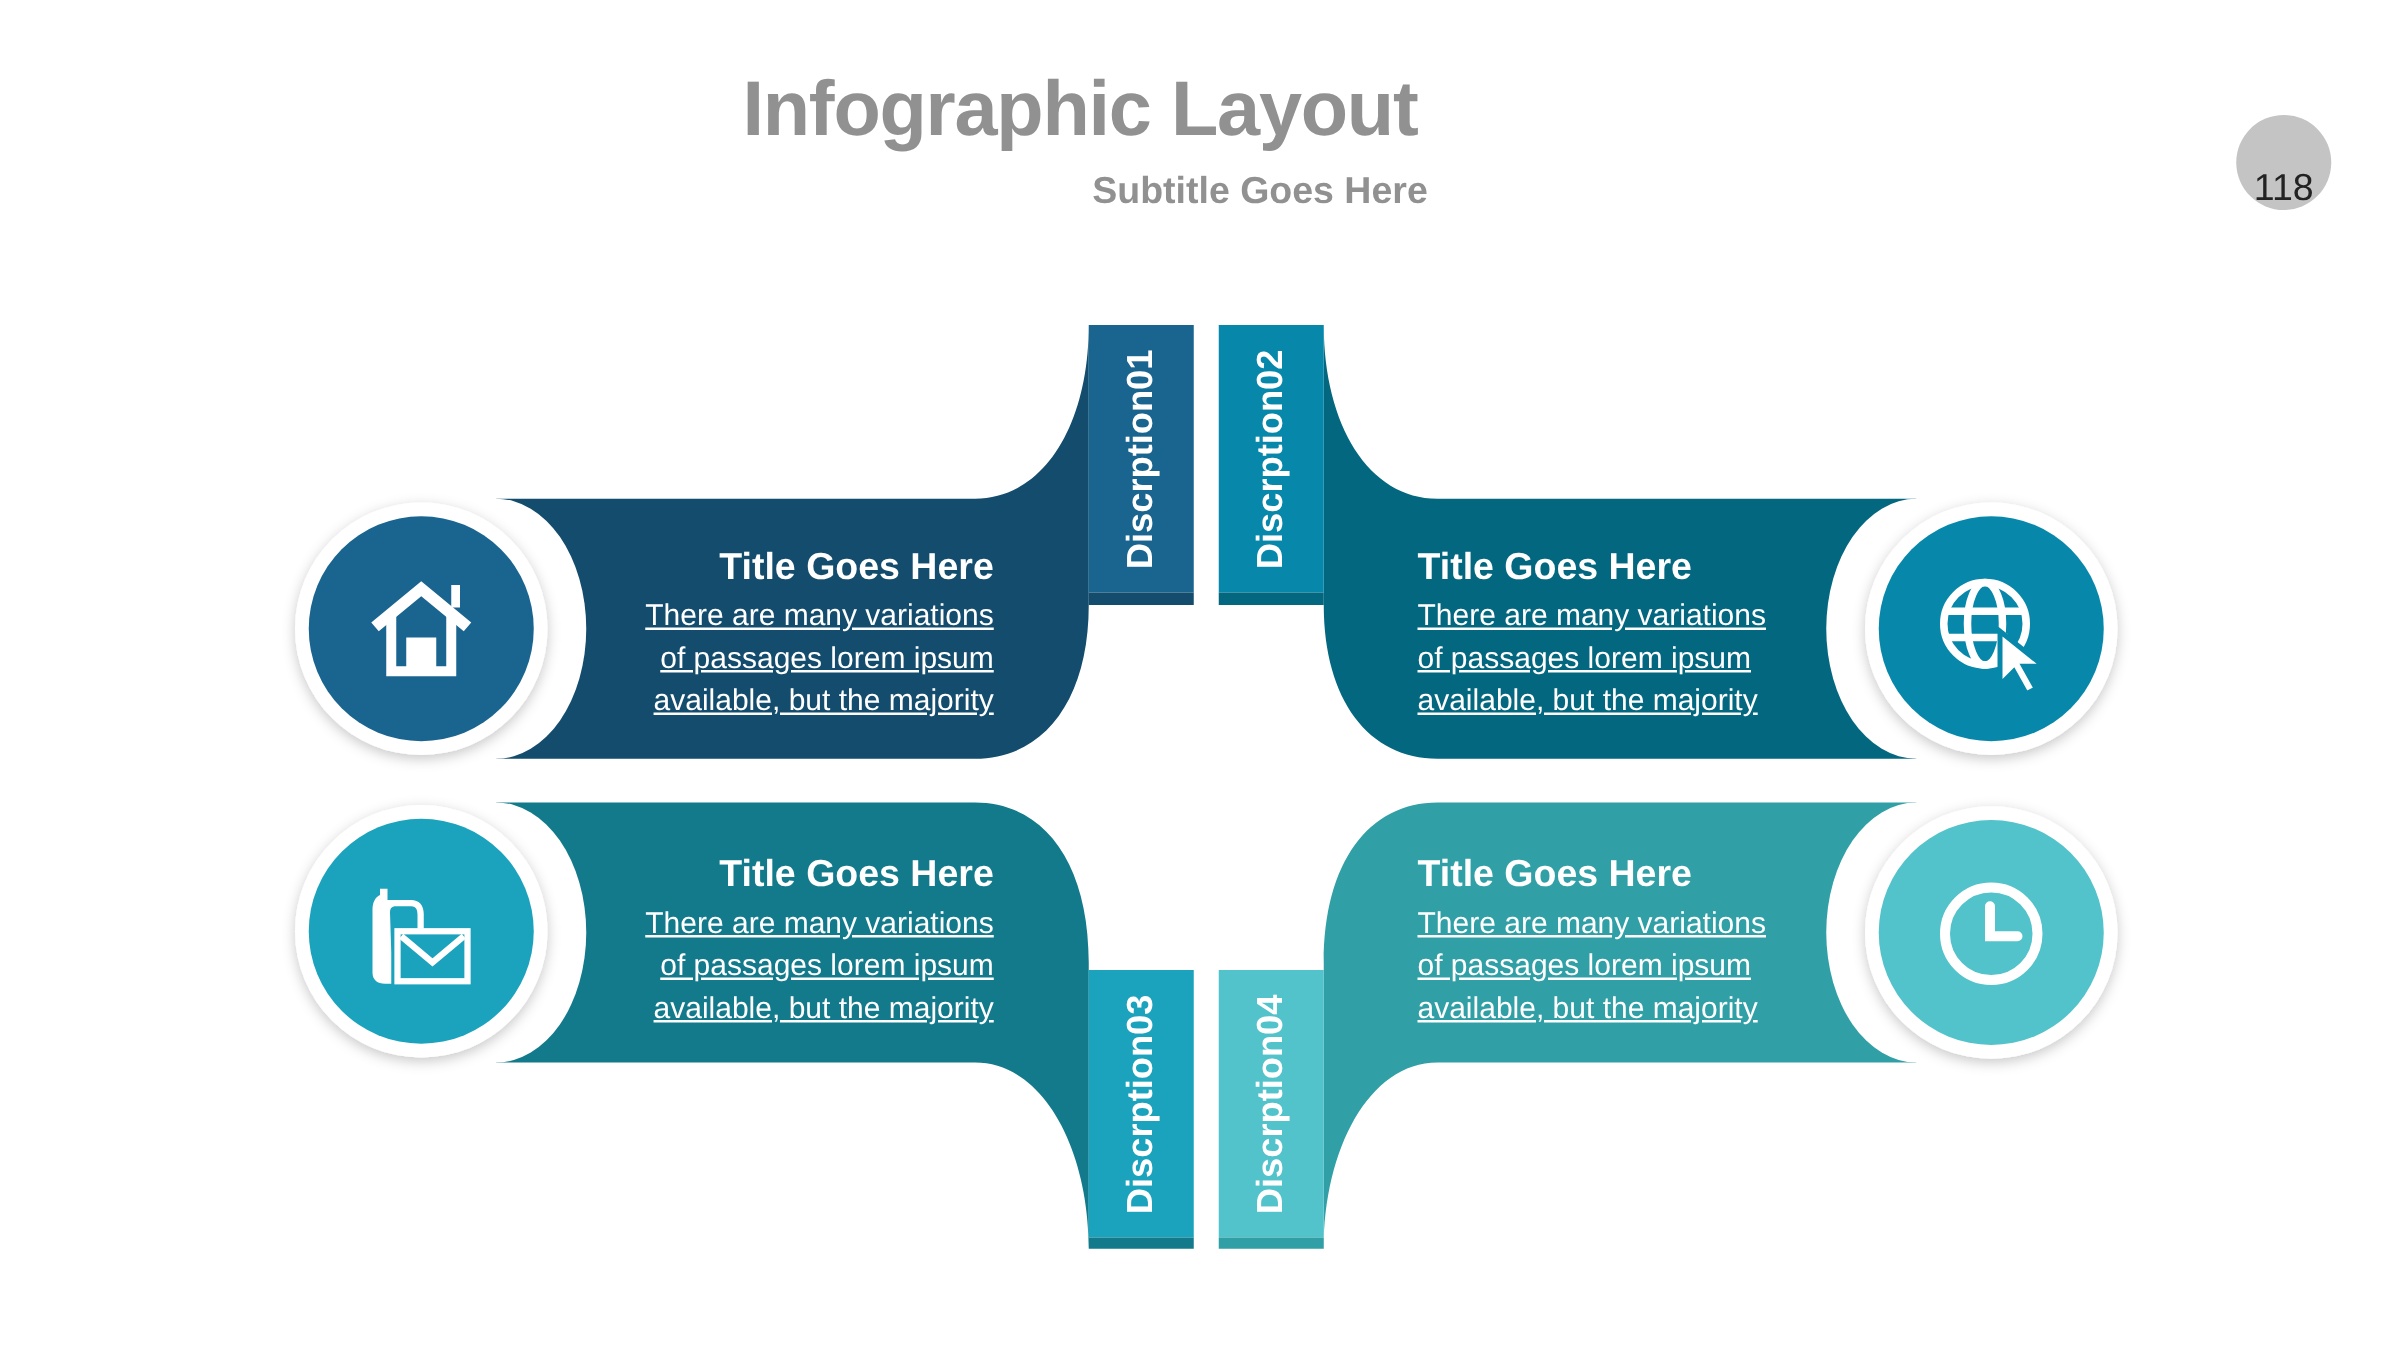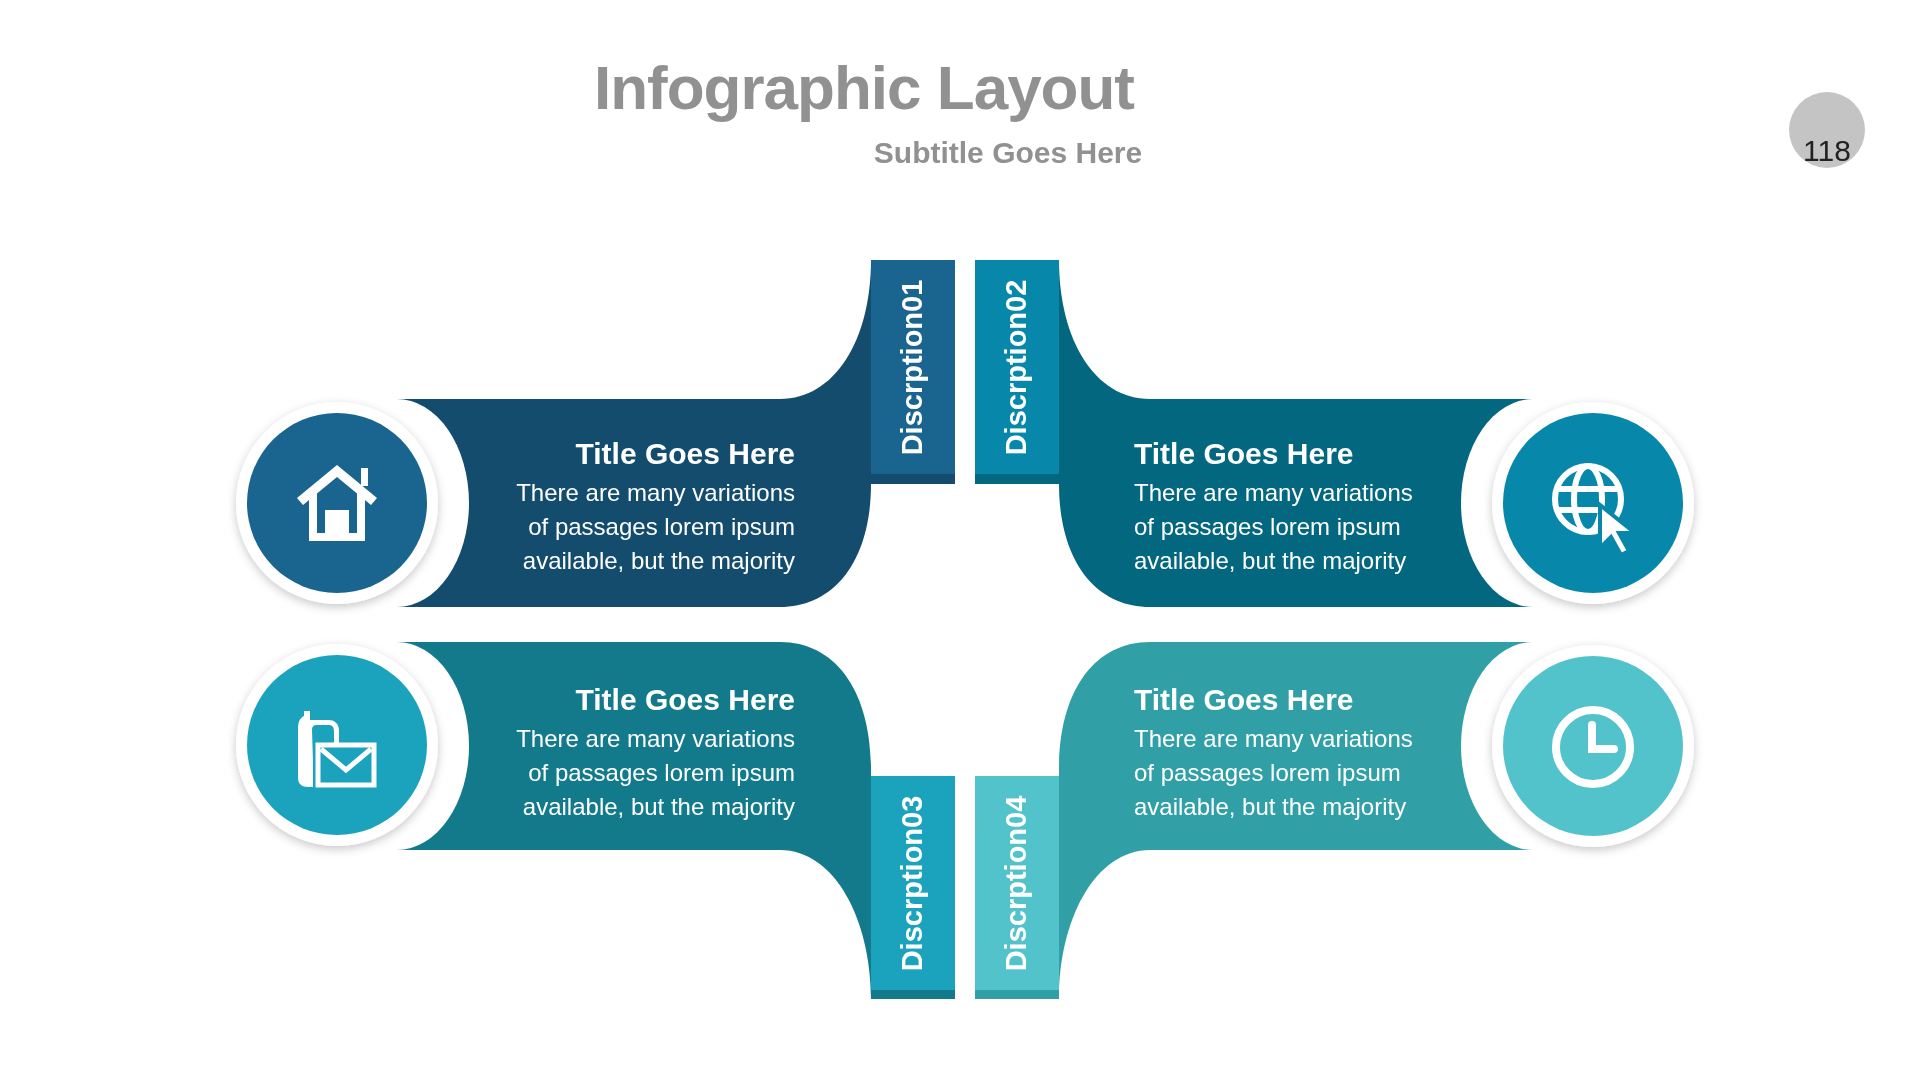--- a/index.html
+++ b/index.html
@@ -4,21 +4,21 @@
 <style>
   html, body { margin:0; padding:0; background:#ffffff; }
   body { width:1920px; height:1080px; position:relative; overflow:hidden; font-family:"Liberation Sans", "DejaVu Sans", sans-serif; }
   .title { position:absolute; top:52px; left:0; width:1728px; text-align:center; font-size:62px; font-weight:bold; color:#919191; letter-spacing:-1px; }
   .subtitle { position:absolute; top:136px; left:0; width:1920px; text-align:center; font-size:30px; font-weight:bold; color:#919191;padding-left:48px; }
   .page-badge { position:absolute; left:1789px; top:92px; width:76px; height:76px; border-radius:50%; background:#c4c4c4; color:#222; font-size:30px; display:flex; align-items:flex-end; justify-content:center; }
   svg.diagram { position:absolute; left:0; top:0; }
   .card-text { position:absolute; color:#ffffff; width:320px; }
   .card-text.right-align { text-align:right; }
   .card-text .ct { font-size:30px; font-weight:bold; line-height:36px; margin-bottom:4px; }
-  .card-text .cb { font-size:24px; line-height:34px; }
+  .card-text .cb { font-size:24px; line-height:34px;text-decoration:underline; }
   .tab-label { position:absolute; width:84px; display:flex; align-items:center; justify-content:center; }
   .tab-label span { display:inline-block; transform:rotate(-90deg); white-space:nowrap; color:#fff; font-size:29px; font-weight:bold; }
 </style>
 </head>
 <body>
 
 <div class="title">Infographic Layout</div>
 <div class="subtitle">Subtitle Goes Here</div>
 <div class="page-badge">
     <span>118</span>

